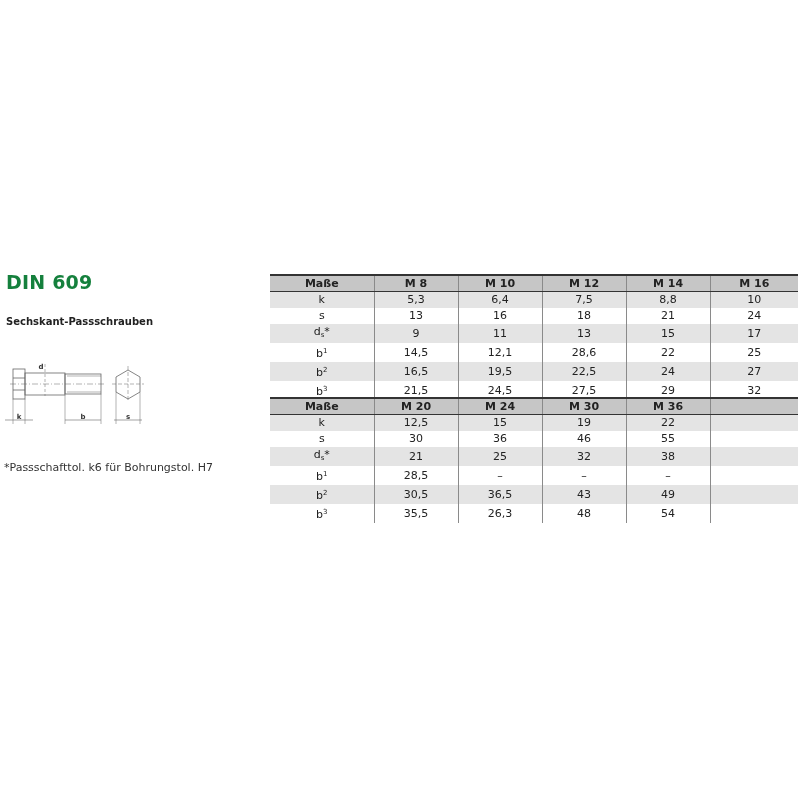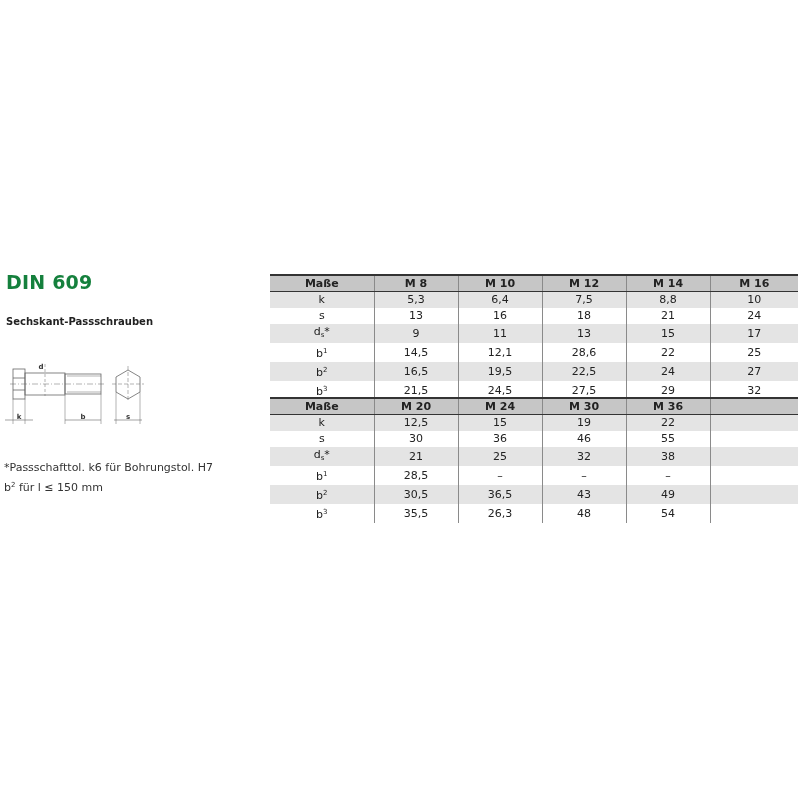--- a/index.html
+++ b/index.html
@@ -69,21 +69,20 @@
   <g fill="#333" font-family="DejaVu Sans, sans-serif" font-size="7" font-weight="bold" text-anchor="middle">
     <text x="17" y="57">k</text>
     <text x="81" y="57">b</text>
     <text x="126" y="57">s</text>
     <text x="39" y="7">d</text>
   </g>
 </svg>
 
 <div class="notes">
   <div>*Passschafttol. k6 für Bohrungstol. H7</div>
-  <div><span>b</span><sup class="s">2</sup><span> für l ≤ 150 mm</span></div>
 </div>
 
 <table class="spec" id="t1">
   <colgroup>
       <col class="c0">
       <col class="cn">
       <col class="cn">
       <col class="cn">
       <col class="cn">
       <col class="clast">

